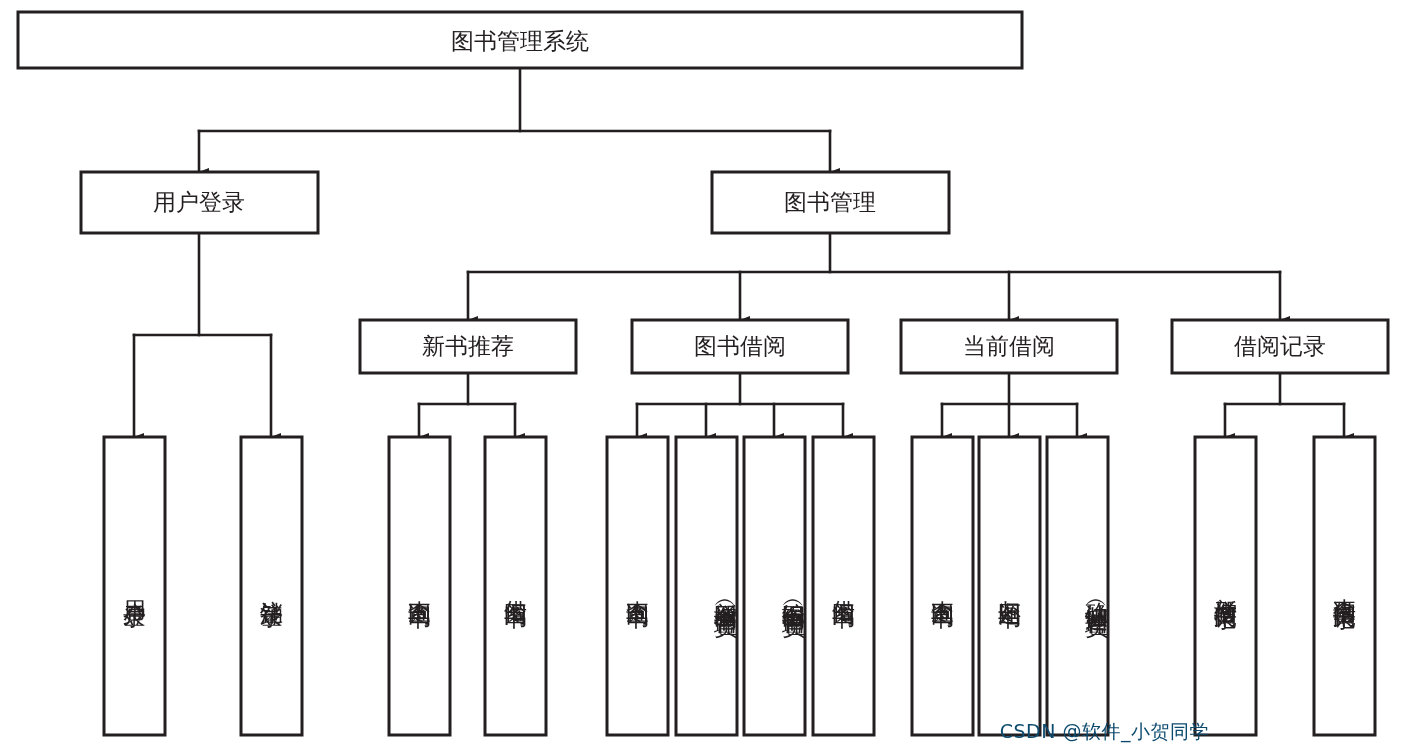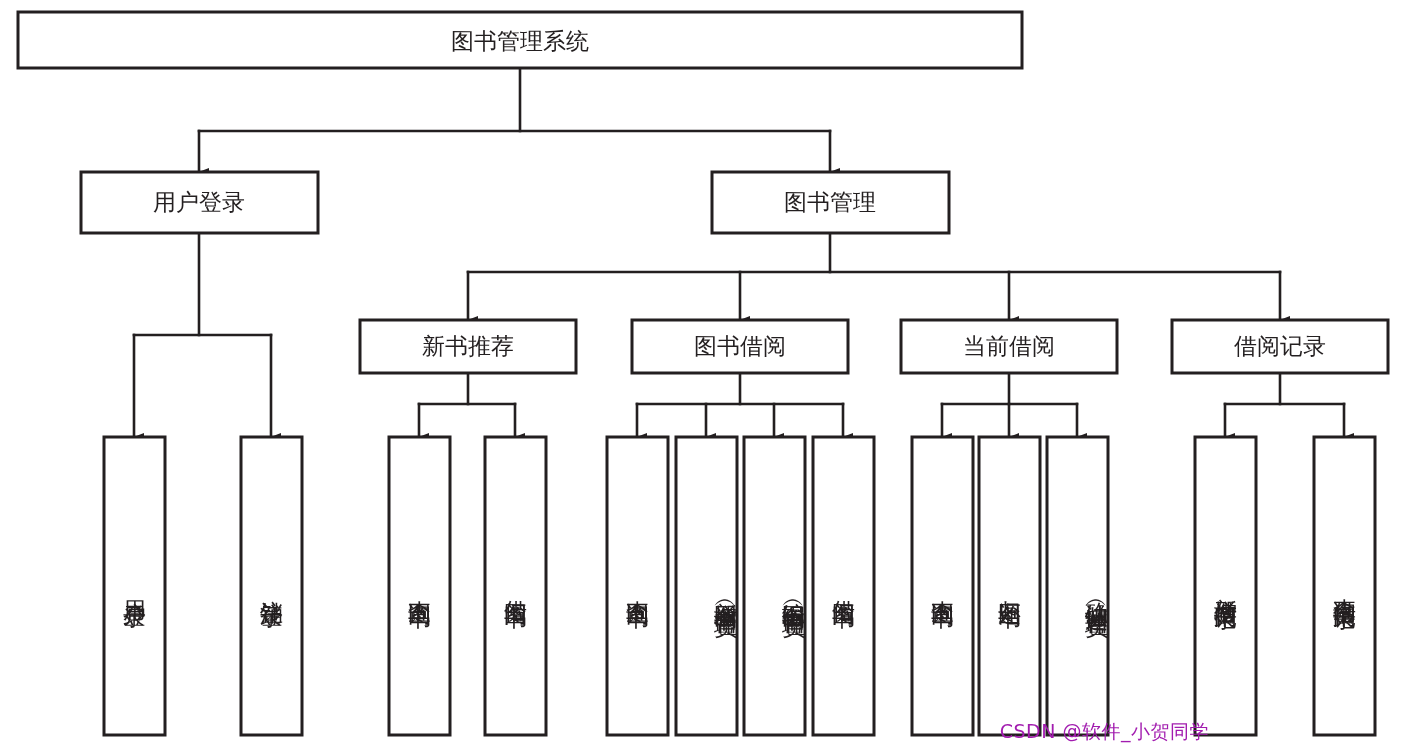--- a/index.html
+++ b/index.html
@@ -58,21 +58,21 @@
     white-space: nowrap;
     text-align: center;
     pointer-events: none;
   }
   .watermark {
     position: absolute;
     right: 8px;
     bottom: 2px;
     font-family: "DejaVu Sans", "Liberation Sans", sans-serif;
     font-size: 19px;
-    color: #a21caf;
+    color: #0c4a6e;
     letter-spacing: 0.5px;
     white-space: nowrap;
   }
 </style>
 </head>
 <body>
 
 <div id="diagram-root">
 
   <svg id="tree-svg" viewBox="0 0 1405 747">

